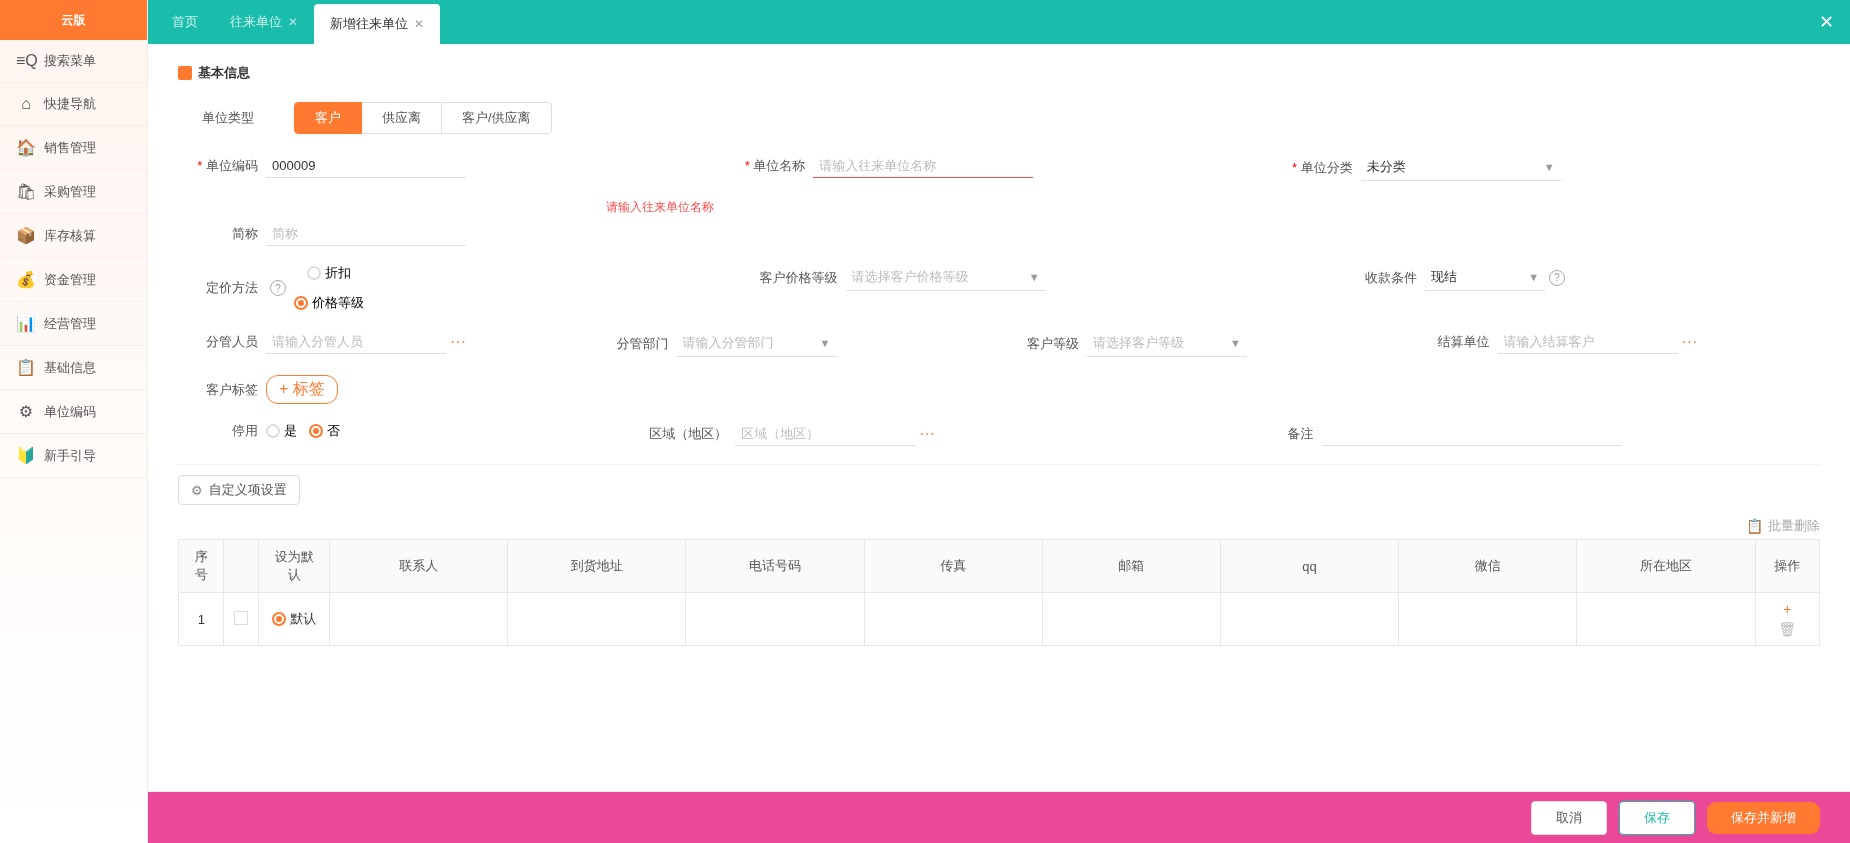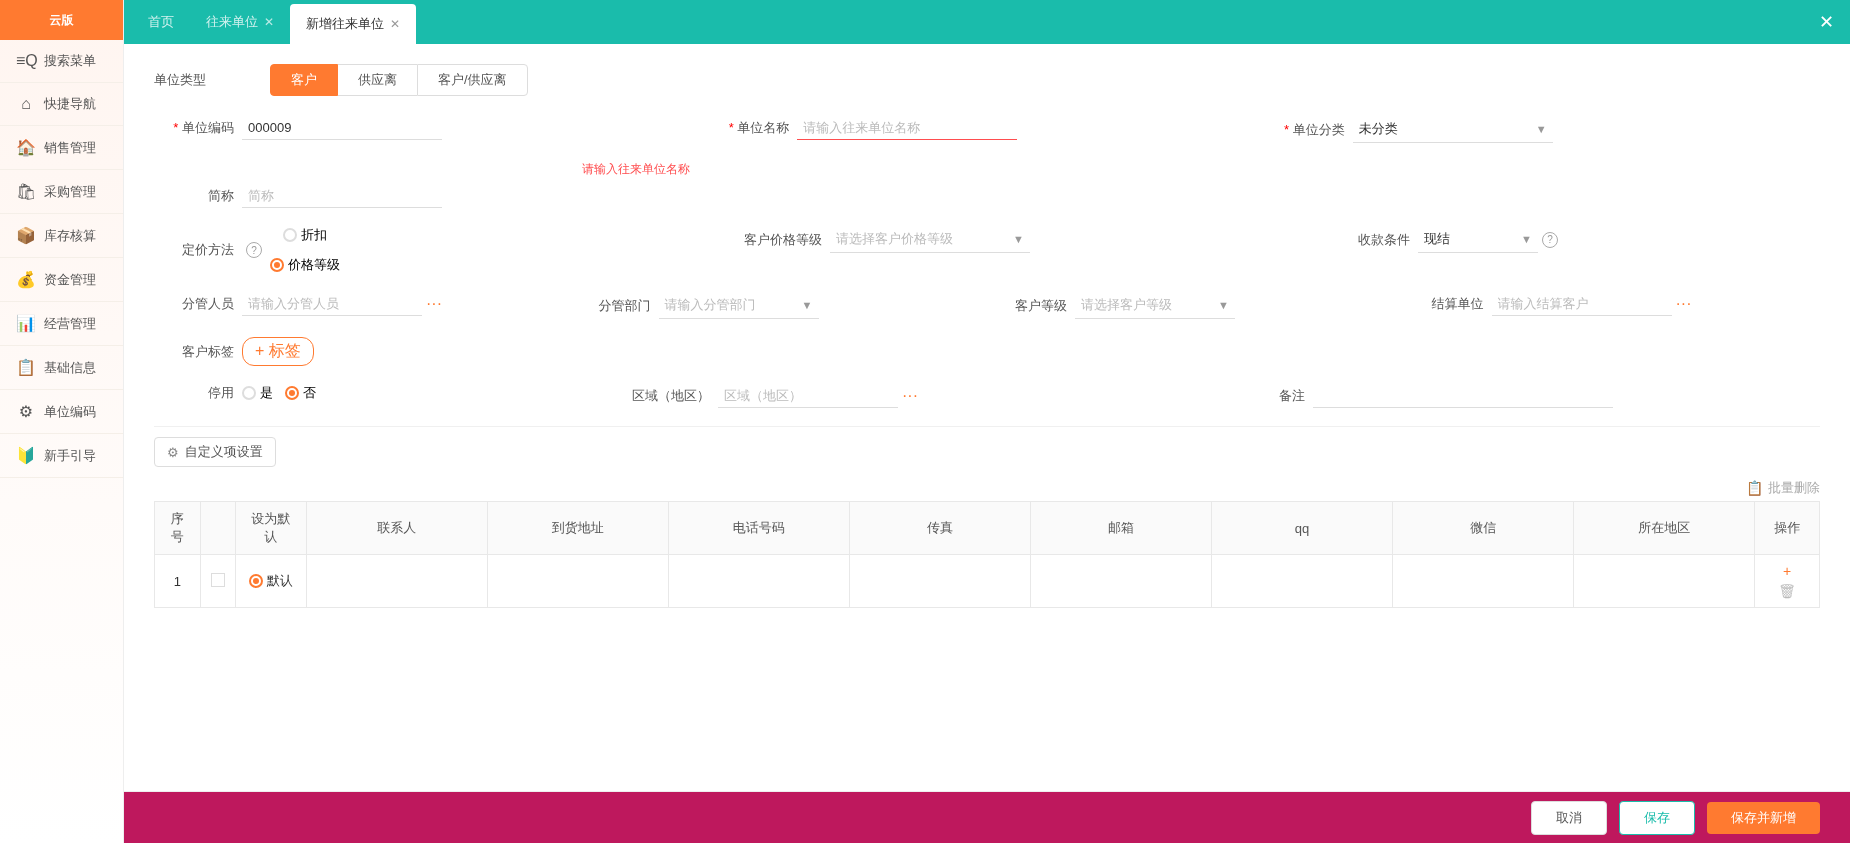--- a/index.html
+++ b/index.html
@@ -1,20 +1,20 @@
 <!DOCTYPE html>
 <html><head>
   <meta charset="utf-8">
   <style>
     * { box-sizing: border-box; margin: 0; padding: 0; font-family: 'Microsoft YaHei', Arial, sans-serif; font-size: 13px; }
     body { display: flex; height: 843px; overflow: hidden; background: #f5f5f5; }
 
     
     .sidebar {
-      width: 124px;
+      width: 148px;
       background: linear-gradient(180deg, #fff5f0 0%, #fff 100%);
       border-right: 1px solid #eee;
       display: flex;
       flex-direction: column;
       flex-shrink: 0;
     }
     .sidebar-logo {
       background: #ff7a30;
       height: 40px;
       display: flex;
@@ -109,21 +109,21 @@
     }
 
     
     .unit-type-row {
       display: flex;
       align-items: center;
       margin-bottom: 20px;
     }
     .unit-type-label {
       width: 100px;
-      text-align: left;
+      text-align: center;
       color: #555;
       margin-right: 16px;
     }
     .type-btn {
       padding: 6px 20px;
       border: 1px solid #ddd;
       background: white;
       cursor: pointer;
       color: #555;
       font-size: 13px;
@@ -311,21 +311,21 @@
       font-size: 14px;
       border: none;
       background: none;
       padding: 2px 4px;
     }
     .del-row-btn { color: #bbb; }
 
     
     .form-footer {
       height: 52px;
-      background: #be185d;
+      background: #ec4899;
       border-top: 1px solid #eee;
       display: flex;
       align-items: center;
       justify-content: flex-end;
       padding: 0 30px;
       gap: 12px;
       flex-shrink: 0;
     }
     .btn-cancel {
       padding: 7px 24px;
@@ -341,21 +341,21 @@
       background: white;
       color: #1abcab;
       border-radius: 4px;
       cursor: pointer;
     }
     .btn-save-new {
       padding: 7px 24px;
       border: none;
       background: #ff7a30;
       color: white;
-      border-radius: 4px;
+      border-radius: 9px;
       cursor: pointer;
     }
 
     .checkbox-cell {
       width: 14px;
       height: 14px;
       border: 1px solid #ddd;
       display: inline-block;
       cursor: pointer;
     }
@@ -419,20 +419,24 @@
     </div>
     <div class="tab active">
       <span>新增往来单位</span>
       <span class="close-btn">✕</span>
     </div>
     <div class="tab-close-main">✕</div>
   </div>
 
   <div class="form-area">
 
+    <div class="section-title">
+      <div class="section-icon"></div>
+      <span>基本信息</span>
+    </div>
 
     <div class="unit-type-row">
       <span class="unit-type-label">单位类型</span>
       <button class="type-btn active">客户</button>
       <button class="type-btn">供应离</button>
       <button class="type-btn">客户/供应离</button>
     </div>
 
     <div style="margin-bottom: 4px;">
       <div class="form-row">

